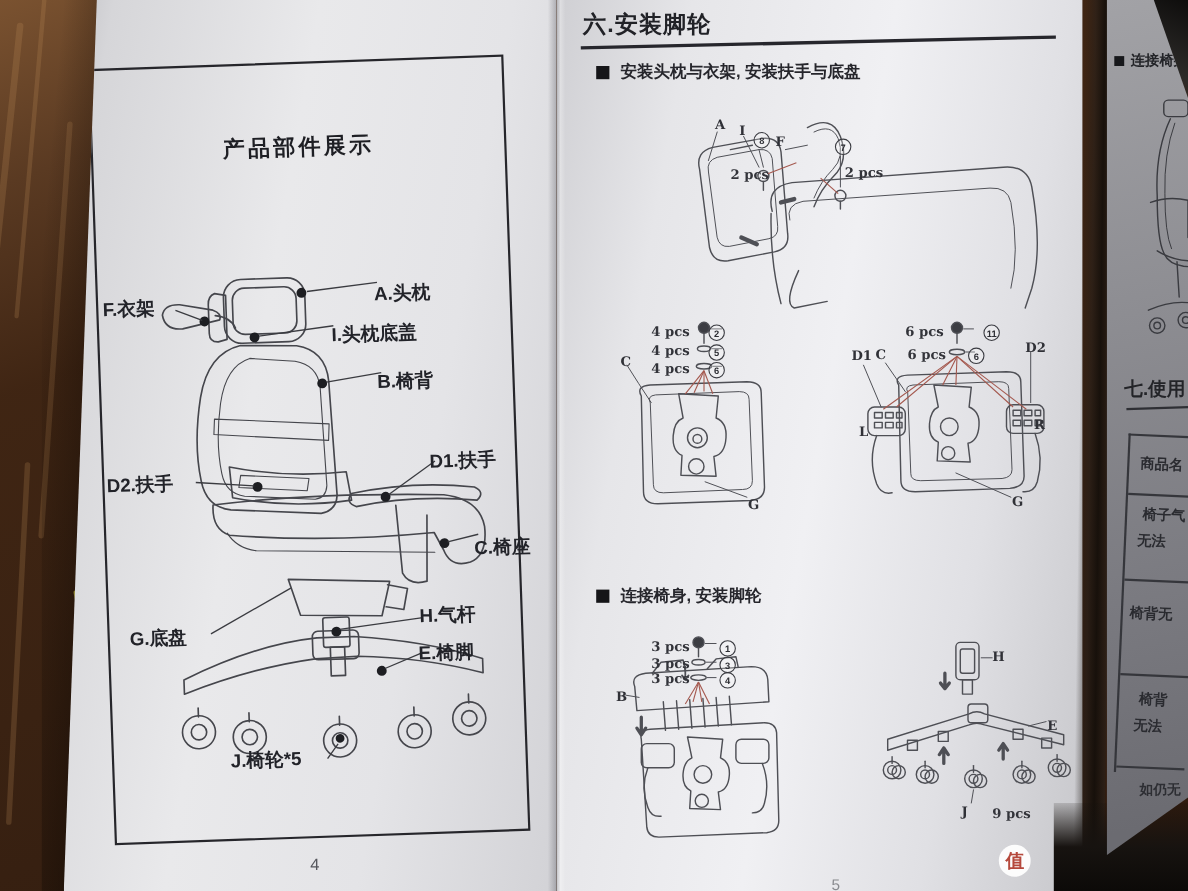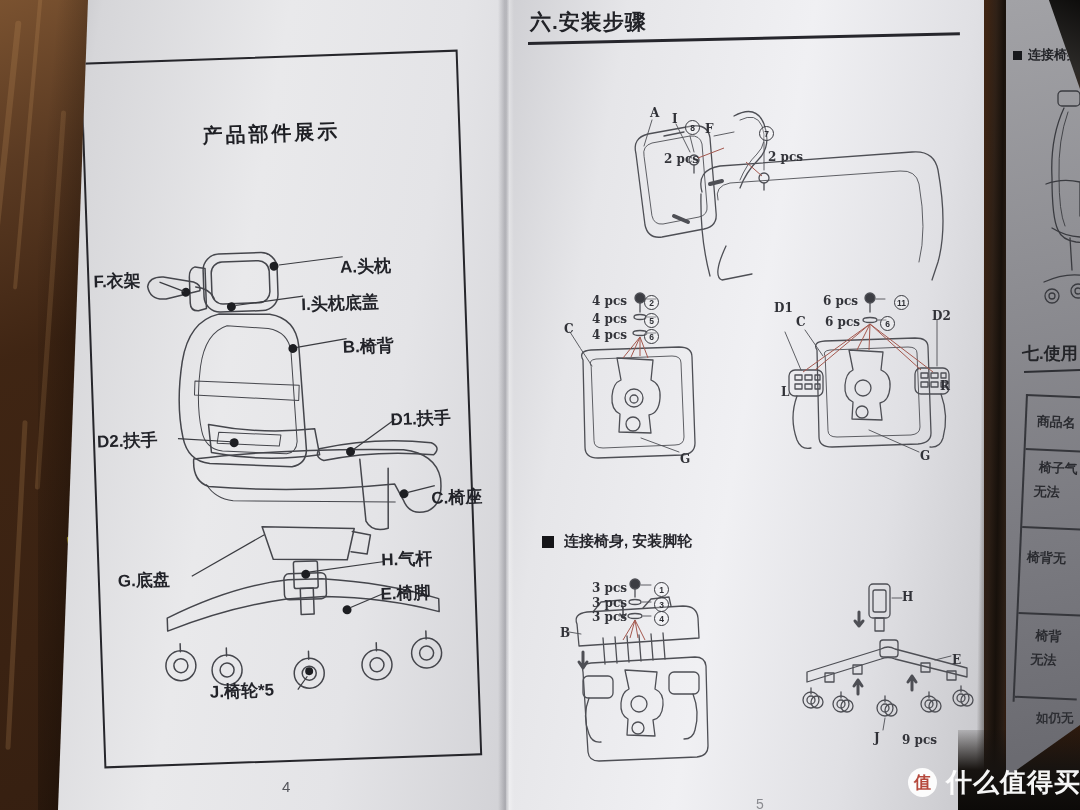--- a/index.html
+++ b/index.html
@@ -155,23 +155,27 @@
       <span class="plabel" style="left:334px;top:434px">C.椅座</span>
       <span class="plabel" style="left:18px;top:506px">G.底盘</span>
       <span class="plabel" style="left:282px;top:494px">H.气杆</span>
       <span class="plabel" style="left:280px;top:528px">E.椅脚</span>
       <span class="plabel" style="left:106px;top:620px">J.椅轮*5</span>
     </div>
     <span class="pnum" style="left:282px;top:778px">4</span>
   </div>
 
   <div class="page-mid">
-    <div class="mid-header">六.安装步骤</div>
+    <div class="mid-header">六.安装脚轮</div>
     <div class="mid-underline"></div>
 
+    <div class="step" style="left:36px;top:56px">
+      <span class="bullet"></span>
+      <span>安装头枕与衣架, 安装扶手与底盘</span>
+    </div>
 
     <svg class="abs" style="left:108px;top:96px" width="345" height="185" viewBox="0 0 345 185">
       <g fill="none" stroke="#4e4f55" stroke-width="1.3" stroke-linecap="round" stroke-linejoin="round">
         <path d="M22 58 q-4 -16 12 -20 l44 -8 q16 -2 18 12 l6 74 q2 14 -12 17 l-42 8 q-14 2 -17 -12 z"></path>
         <path d="M30 60 q-2 -10 8 -13 l38 -7 q10 -1 12 8 l5 62 q1 9 -8 11 l-36 7 q-9 1 -11 -8 z" stroke-width=".9"></path>
         <path d="M50 40 l20 -4"></path>
         <path d="M120 20 q22 -12 30 8 q8 22 -6 36 q-12 12 -18 28"></path>
         <path d="M126 24 q16 -8 22 6 q6 17 -5 28 q-11 11 -17 26" stroke-width=".9"></path>
         <circle cx="80" cy="64" r="5"></circle>
           <path d="M80 69 l0 8"></path>
@@ -275,21 +279,21 @@
           <path d="M95 36 L82 62"></path>
         <path d="M95 36 L94 62"></path>
           <path d="M95 36 L146 82"></path>
           <path d="M95 36 L158 84"></path>
       </g>
     </svg>
     <span class="qty" style="left:317px;top:294px">6 pcs</span>
     <span class="circ" style="left:388px;top:295px">11</span>
     <span class="qty" style="left:319px;top:315px">6 pcs</span>
     <span class="circ" style="left:374px;top:316px">6</span>
-    <span class="dlab" style="left:268px;top:301px">D1</span>
+    <span class="dlab" style="left:268px;top:316px">D1</span>
     <span class="dlab" style="left:290px;top:315px">C</span>
     <span class="dlab" style="left:426px;top:309px">D2</span>
     <span class="dlab" style="left:275px;top:385px">L</span>
     <span class="dlab" style="left:434px;top:379px">R</span>
     <span class="dlab" style="left:414px;top:449px">G</span>
 
     <div class="step" style="left:36px;top:532px">
       <span class="bullet"></span>
       <span>连接椅身, 安装脚轮</span>
     </div>
@@ -422,15 +426,14 @@
       <span class="rcell" style="left:14px;top:62px">椅子气</span>
       <span class="rcell" style="left:10px;top:86px">无法</span>
       <span class="rcell" style="left:6px;top:152px">椅背无</span>
       <span class="rcell" style="left:18px;top:230px">椅背</span>
       <span class="rcell" style="left:14px;top:254px">无法</span>
     </div>
     <span class="rfoot">如仍无</span>
   </div>
 
   <div class="wm-badge">值</div>
-  <div class="wm-brand">什么值得买</div>
 
 </div>
 
 </body></html>

